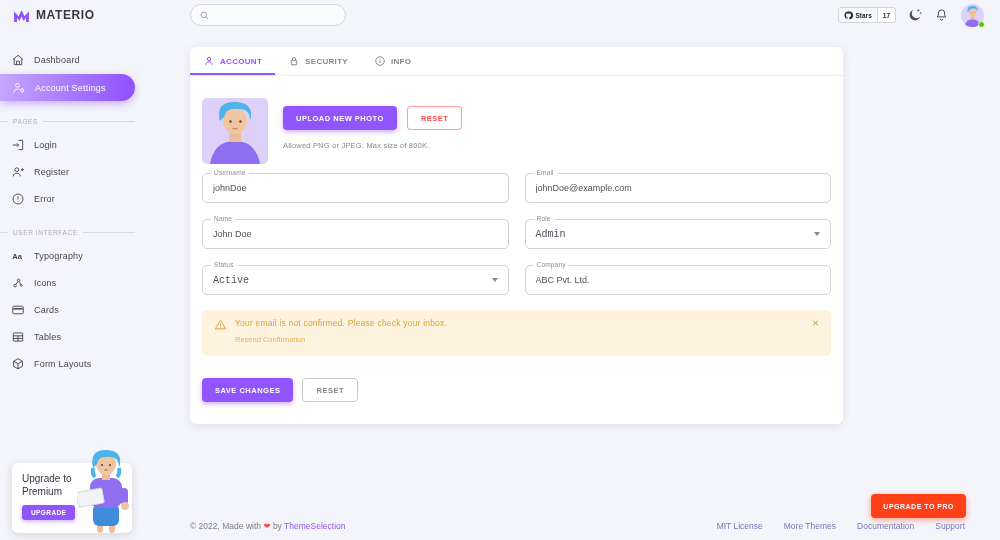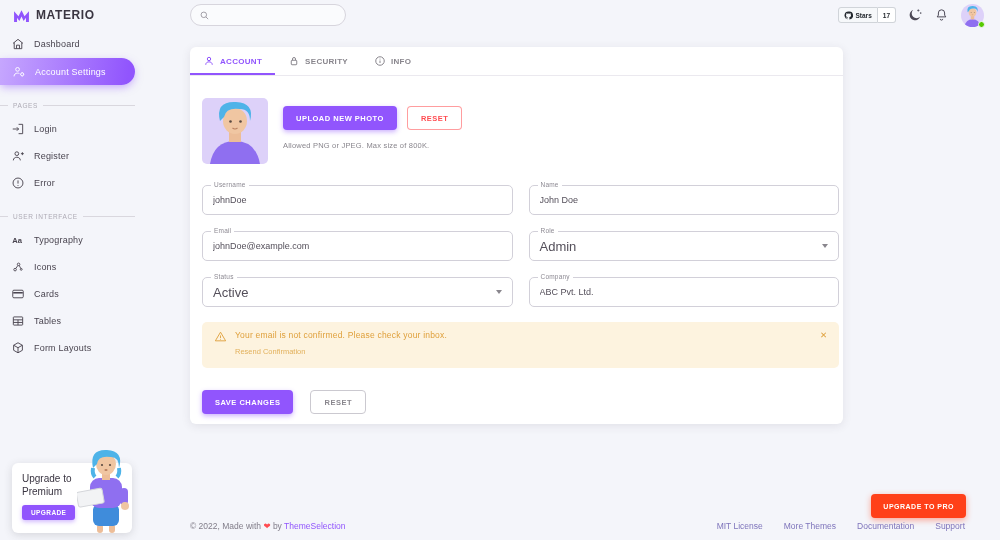--- a/index.html
+++ b/index.html
@@ -22,58 +22,58 @@
   .nav-right { margin-left:auto; display:flex; align-items:center; gap:11px; }
   .gh-badge { display:flex; height:16px; font-size:6.5px; font-weight:bold; color:#24292f; cursor:pointer; }
   .gh-left { display:flex; align-items:center; gap:3px; background:#f6f8fa; border:1px solid #d0d4d9; border-radius:3px 0 0 3px; padding:0 5px; }
   .gh-right { display:flex; align-items:center; background:#fff; border:1px solid #d0d4d9; border-left:none; border-radius:0 3px 3px 0; padding:0 5px; }
   .nav-icon { width:16px; height:16px; cursor:pointer; }
   .avatar { position:relative; width:23px; height:23px; border-radius:50%; overflow:visible; cursor:pointer; }
   .avatar svg { border-radius:50%; }
   .online-dot { position:absolute; right:-1px; bottom:-1px; width:7px; height:7px; border-radius:50%; background:#56CA00; border:1.5px solid #F4F5FA; }
 
   
-  .sidebar { position:absolute; top:24px; left:0; width:168px; padding-top:7px; }
+  .sidebar { position:absolute; top:40px; left:0; width:168px; padding-top:7px; }
   .side-item { display:flex; align-items:center; gap:9px; height:26px; padding-left:11px; font-size:9px; color:#49444f; cursor:pointer; margin-bottom:1px; }
   .side-item .lbl { letter-spacing:.2px; }
   .side-item.active { width:135px; height:27px; background:linear-gradient(98deg,#C6A7FE,#9155FD 94%); color:#fff; border-radius:0 17px 17px 0; box-shadow:0 3px 8px -1px rgba(145,85,253,.5); font-weight:500;padding-left:12px; }
   .side-section { display:flex; align-items:center; gap:5px; margin:17px 0 7px 0; font-size:6.5px; letter-spacing:.6px; color:#aeabb5; }
   .side-section::before { content:""; width:8px; height:1px; background:#d9d7de; }
   .side-section::after { content:""; flex:1; height:1px; background:#d9d7de; margin-right:33px; }
 
   
   .card { position:absolute; left:190px; top:47px; width:653px; height:377px; background:#fff; border-radius:6px; box-shadow:0 2px 10px rgba(58,53,65,.10); }
   .tabs { display:flex; height:29px; border-bottom:1px solid #ebe9ef; }
   .tab { display:flex; align-items:center; gap:5px; padding:0 13px; font-size:8px; font-weight:bold; letter-spacing:.3px; color:#89868d; cursor:pointer; }
   .tab.active { color:#9155FD; box-shadow:inset 0 -2px 0 #9155FD; }
-  .card-body { padding:22px 4px 0 12px; position:relative; }
+  .card-body { padding:22px 12px 0 12px; position:relative; }
 
   .photo-row { display:flex; gap:15px; }
   .photo-box { width:66px; height:66px; border-radius:5px; overflow:hidden; flex:none; }
   .photo-actions .btn-row { display:flex; gap:10px; margin-top:8px; }
   .btn { display:inline-flex; align-items:center; justify-content:center; border-radius:4px; font-family:inherit; font-size:7.5px; font-weight:bold; letter-spacing:.5px; height:24px; padding:0 13px; cursor:pointer; }
   .btn-primary { background:#9155FD; color:#fff; border:none; box-shadow:0 2px 5px rgba(145,85,253,.45); }
   .btn-outline-danger { background:#fff; color:#FF4C51; border:1px solid rgba(255,76,81,.55); }
   .btn-outline-secondary { background:#fff; color:#89868d; border:1px solid #cbc9d0; }
   .helper { font-size:7.5px; color:#89868d; margin-top:11px; letter-spacing:.2px; }
 
-  .form-grid { display:grid; grid-template-columns:1fr 1fr; column-gap:16px; row-gap:16px; margin-top:21px; }
+  .form-grid { display:grid; grid-template-columns:1fr 1fr; column-gap:16px; row-gap:16px; margin-top:9px; }
   .field { position:relative; height:30px; border:1px solid #d2d0d9; border-radius:5px; display:flex; align-items:center; padding:0 10px; background:#fff; }
   .field label { position:absolute; top:-5px; left:8px; background:#fff; padding:0 3px; font-size:6.5px; color:#8d8a93; letter-spacing:.2px; }
   .field input { border:none; outline:none; width:100%; font-size:9px; color:#544f5a; font-family:inherit; background:transparent; }
-  .field .sel-value { font-size:13px; color:#544f5a; flex:1; }
+  .field .sel-value { font-size:10px; color:#544f5a; flex:1;font-family:Liberation Mono, monospace; }
   .caret { width:0; height:0; border-left:3.5px solid transparent; border-right:3.5px solid transparent; border-top:4px solid #89868d; }
 
   .alert { margin-top:15px; background:#FDF3DF; border-radius:5px; padding:8px 12px 10px 12px; display:flex; gap:8px; }
   .alert-body { flex:1; }
   .alert-title { font-size:8.5px; font-weight:500; color:#DFA03C; letter-spacing:.2px; }
   .alert-link { display:inline-block; margin-top:7px; font-size:7.5px; color:#E2B15C; cursor:pointer; }
   .alert-close { font-size:8.5px; color:#DFA03C; cursor:pointer; line-height:1; padding-top:1px; }
 
-  .action-row { display:flex; gap:17px; margin-top:22px; }
+  .action-row { display:flex; gap:9px; margin-top:22px; }
 
   
   .premium { position:absolute; left:12px; top:463px; width:120px; height:70px; background:#fff; border-radius:6px; box-shadow:0 2px 9px rgba(58,53,65,.16); padding:9px 0 0 10px; }
   .premium-title { font-size:10px; font-weight:normal; color:#3a3541; line-height:1.3; }
   .premium-btn { margin-top:7px; background:#9155FD; color:#fff; border:none; border-radius:3px; font-family:inherit; font-size:6.5px; font-weight:bold; letter-spacing:.4px; padding:4px 9px; cursor:pointer; box-shadow:0 2px 4px rgba(145,85,253,.4); }
   .premium-char { position:absolute; right:-3px; top:-15px; }
 
   
   .footer { position:absolute; left:190px; right:35px; bottom:9px; display:flex; justify-content:space-between; align-items:center; font-size:8.5px; color:#817d89; }
   .heart { color:#FF4C51; }
@@ -303,26 +303,26 @@
         <div class="helper">Allowed PNG or JPEG. Max size of 800K.</div>
       </div>
     </div>
 
     <div class="form-grid">
       <div class="field">
         <label>Username</label>
         <input value="johnDoe" style="">
       </div>
       <div class="field">
+        <label>Email</label>
+        <input value="johnDoe@example.com" style="">
+      </div>
+      <div class="field">
         <label>Name</label>
         <input value="John Doe" style="">
-      </div>
-      <div class="field">
-        <label>Email</label>
-        <input value="johnDoe@example.com" style="">
       </div>
       <div class="field">
         <label>Role</label>
         <span class="sel-value">Admin</span>
         <span class="caret"></span>
       </div>
       <div class="field">
         <label>Status</label>
         <span class="sel-value">Active</span>
         <span class="caret"></span>

